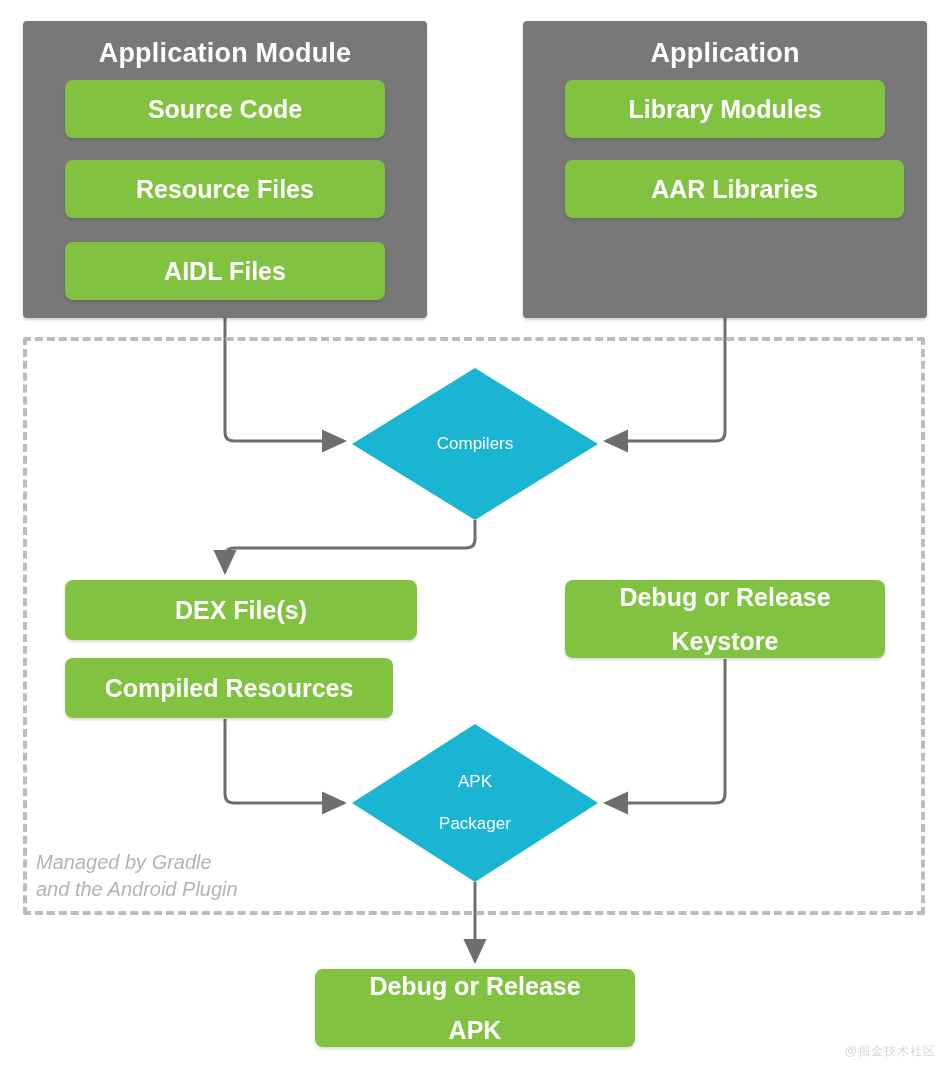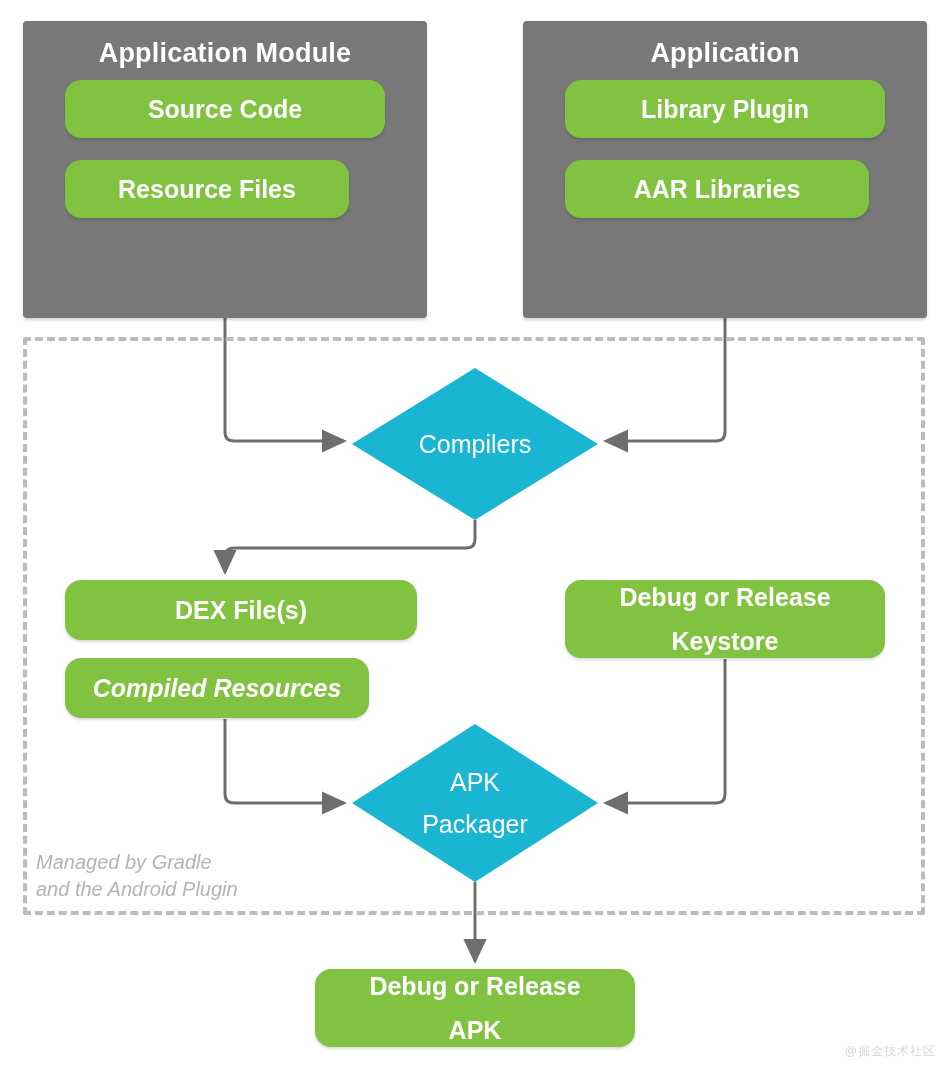--- a/index.html
+++ b/index.html
@@ -36,21 +36,21 @@
     font-size: 27px;
     font-weight: bold;
     letter-spacing: 0.2px;
     line-height: 32px;
   }
 
   
   .green-box {
     position: absolute;
     background: #81c341;
-    border-radius: 16px;
+    border-radius: 8px;
     box-shadow: 0 2px 3px rgba(0,0,0,0.15);
     color: #ffffff;
     font-size: 25px;
     font-weight: bold;
     display: flex;
     align-items: center;
     justify-content: center;
     text-align: center;
     box-sizing: border-box;
     line-height: 32px;
@@ -87,21 +87,21 @@
     filter: drop-shadow(0 2px 2px rgba(0,0,0,0.12));
   }
   .diamond-label {
     position: absolute;
     inset: 0;
     display: flex;
     align-items: center;
     justify-content: center;
     text-align: center;
     color: #ffffff;
-    font-size: 25px;
+    font-size: 17px;
     font-weight: normal;
     line-height: 42px;
     white-space: pre-line;
     pointer-events: none;
   }
 
   
   .connectors {
     position: absolute;
     left: 0;
@@ -147,35 +147,36 @@
   </svg>
 
   <div class="dashed-region" style="left:23px; top:337px; width:902px; height:578px;"></div>
   <div class="managed-note" style="left:36px; top:849px;">Managed by Gradle
 and the Android Plugin</div>
 
   <div class="group-panel" style="left:23px; top:21px; width:404px; height:297px;">
     <div class="group-title">Application Module</div>
   </div>
   <div class="green-box" style="left:65px; top:80px; width:320px; height:58px;">Source Code</div>
-  <div class="green-box" style="left:65px; top:160px; width:284px; height:58px;">Resource Files</div>
+  <div class="green-box" style="left:65px; top:160px; width:320px; height:58px;">Resource Files</div>
+  <div class="green-box" style="left:65px; top:242px; width:320px; height:58px;">AIDL Files</div>
 
   <div class="group-panel" style="left:523px; top:21px; width:404px; height:297px;">
     <div class="group-title">Application</div>
   </div>
-  <div class="green-box" style="left:565px; top:80px; width:320px; height:58px;">Library Plugin</div>
-  <div class="green-box" style="left:565px; top:160px; width:304px; height:58px;">AAR Libraries</div>
+  <div class="green-box" style="left:565px; top:80px; width:320px; height:58px;">Library Modules</div>
+  <div class="green-box" style="left:565px; top:160px; width:339px; height:58px;">AAR Libraries</div>
 
   <div class="diamond-wrap" style="left:352px; top:368px; width:246px; height:152px;">
     <div class="diamond-shape"></div>
     <div class="diamond-label">Compilers</div>
   </div>
 
   <div class="green-box" style="left:65px; top:580px; width:352px; height:60px;">DEX File(s)</div>
-  <div class="green-box" style="left:65px; top:658px; width:304px; height:60px;font-style:italic;">Compiled Resources</div>
+  <div class="green-box" style="left:65px; top:658px; width:328px; height:60px;">Compiled Resources</div>
   <div class="green-box two-line" style="left:565px; top:580px; width:320px; height:78px; white-space:pre-line;">Debug or Release
 Keystore</div>
 
   <div class="diamond-wrap" style="left:352px; top:724px; width:246px; height:158px;">
     <div class="diamond-shape"></div>
     <div class="diamond-label">APK
 Packager</div>
   </div>
 
   <div class="green-box two-line" style="left:315px; top:969px; width:320px; height:78px; white-space:pre-line;">Debug or Release

